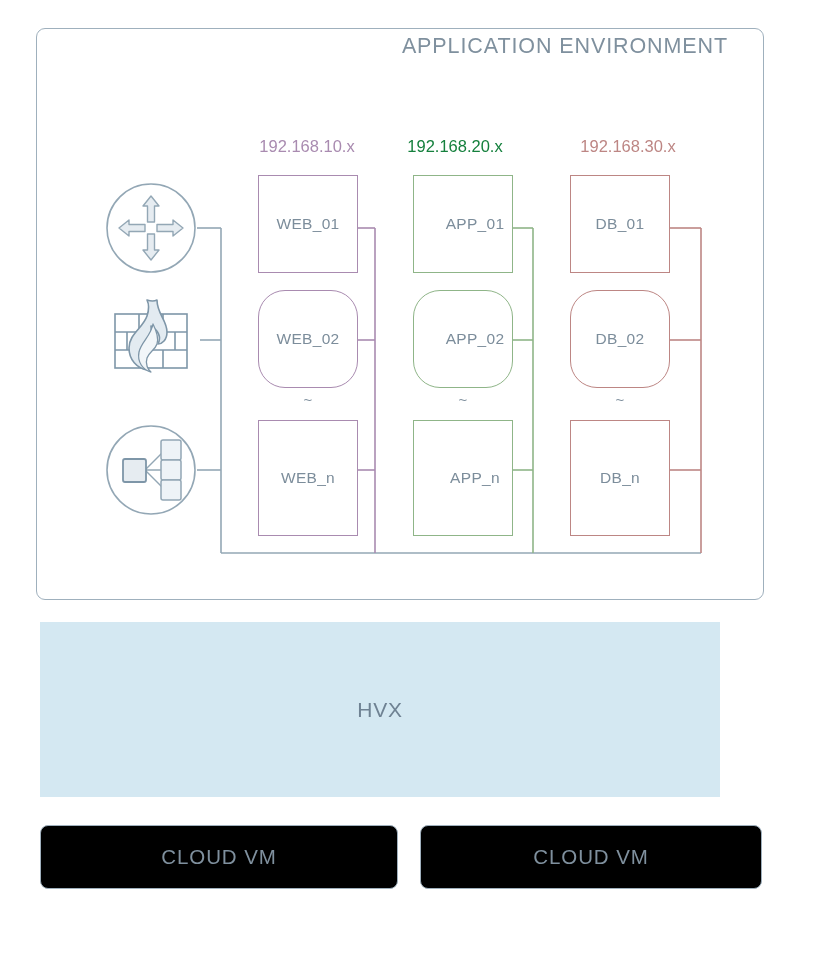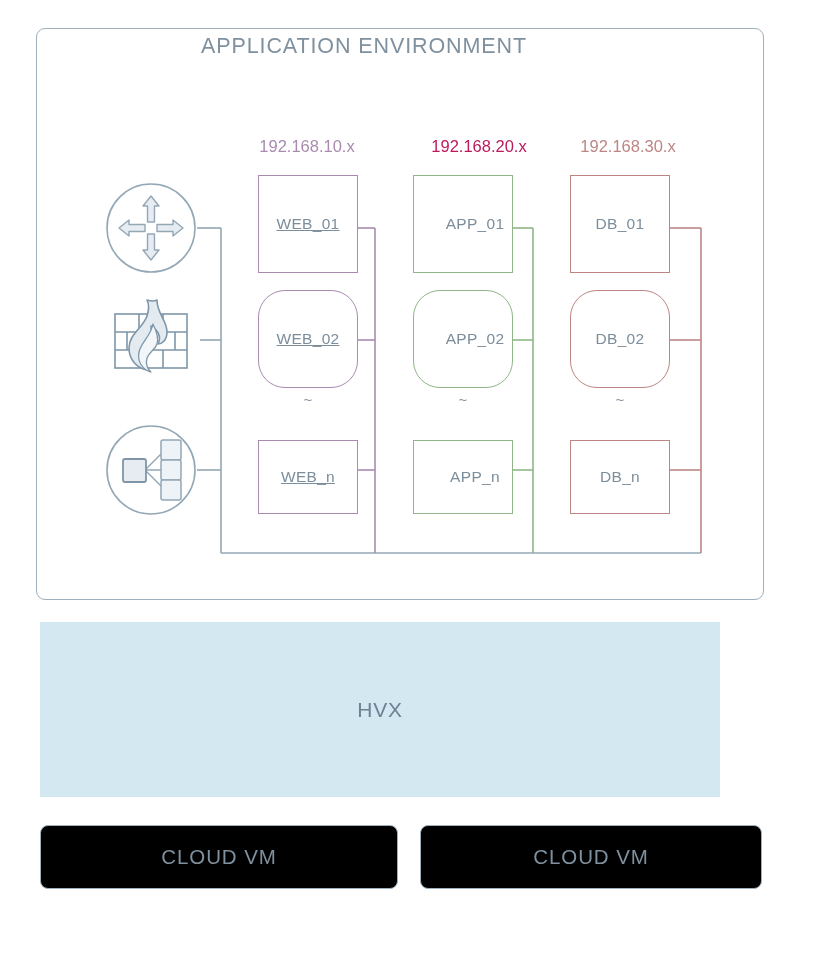--- a/index.html
+++ b/index.html
@@ -33,65 +33,65 @@
     border-radius: 9px;
     box-sizing: border-box;
     background: #ffffff;
   }
 
   .env-title {
     position: absolute;
     left: 0;
     top: 34px;
     width: 728px;
-    text-align: center;
+    text-align: right;
     font-size: 21.5px;
     letter-spacing: 0.9px;
     color: #7f909e;
     font-weight: 400;
   }
 
   
   .subnet-label {
     position: absolute;
     width: 170px;
     text-align: center;
     font-size: 16.5px;
     font-weight: 400;
     top: 137px;
   }
   .subnet-web { left: 222px; color: #a98bb0; }
-  .subnet-app { left: 394px; color: #be185d; }
+  .subnet-app { left: 370px; color: #15803d; }
   .subnet-db  { left: 543px; color: #bd8684; }
 
   
   .node {
     position: absolute;
     box-sizing: border-box;
     background: #ffffff;
     display: flex;
     align-items: center;
     justify-content: center;
     font-size: 15.5px;
     color: #7c8d9b;
     letter-spacing: 0.3px;
   }
-  .node.web { border: 1.6px solid #a98bb0; text-decoration: underline; }
+  .node.web { border: 1.6px solid #a98bb0; }
   .node.app { border: 1.6px solid #8fb588; padding-left: 24px; }
   .node.db  { border: 1.6px solid #bd8684; }
 
   
   .col-web { left: 258px; width: 100px; }
   .col-app { left: 413px; width: 100px; }
   .col-db  { left: 570px; width: 100px; }
 
   
   .row-1 { top: 175px; height: 98px; }
   .row-2 { top: 290px; height: 98px; border-radius: 27px; }
-  .row-n { top: 420px; height: 74px; margin-top: 20px; }
+  .row-n { top: 420px; height: 116px; }
 
   
   .tilde {
     position: absolute;
     width: 100px;
     text-align: center;
     top: 393px;
     font-size: 15px;
     color: #7f909e;
     line-height: 14px;

